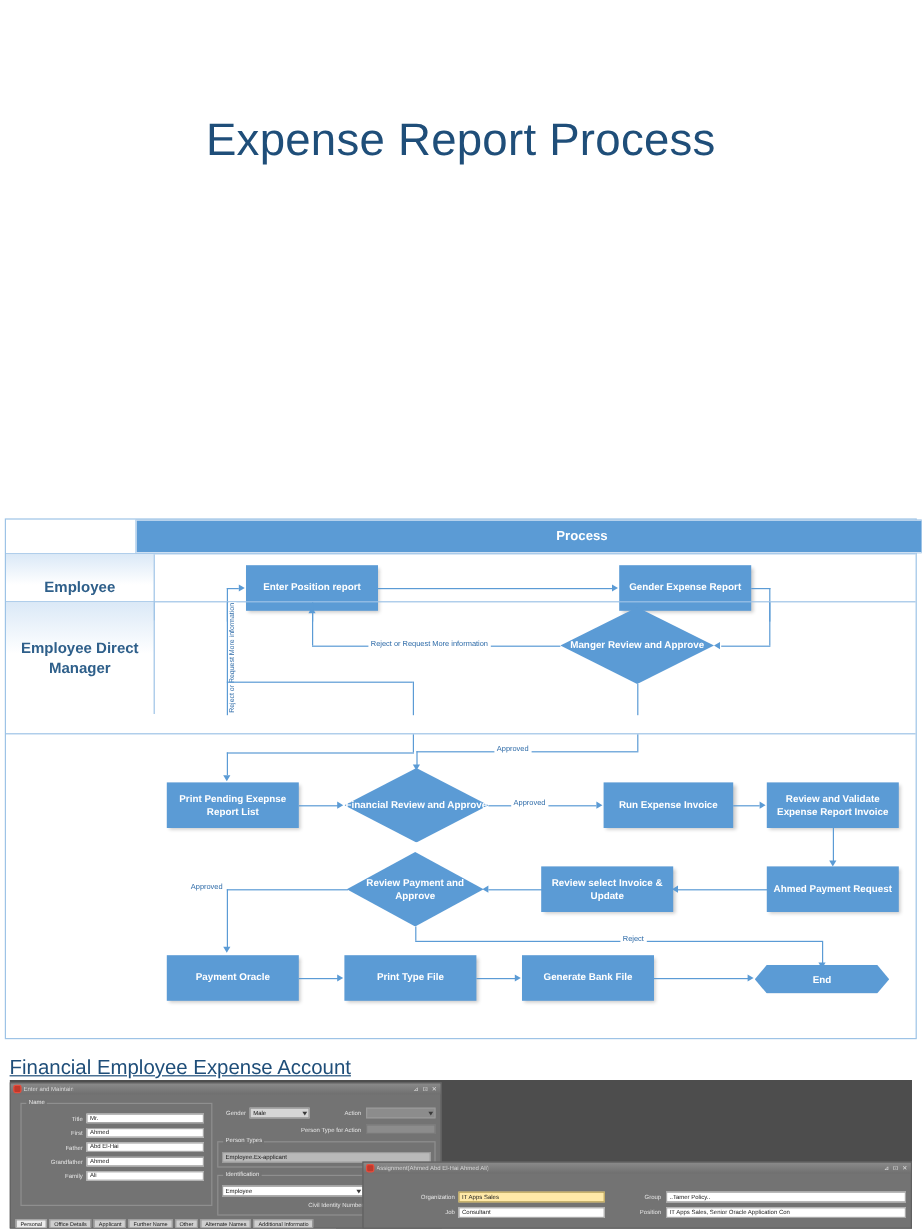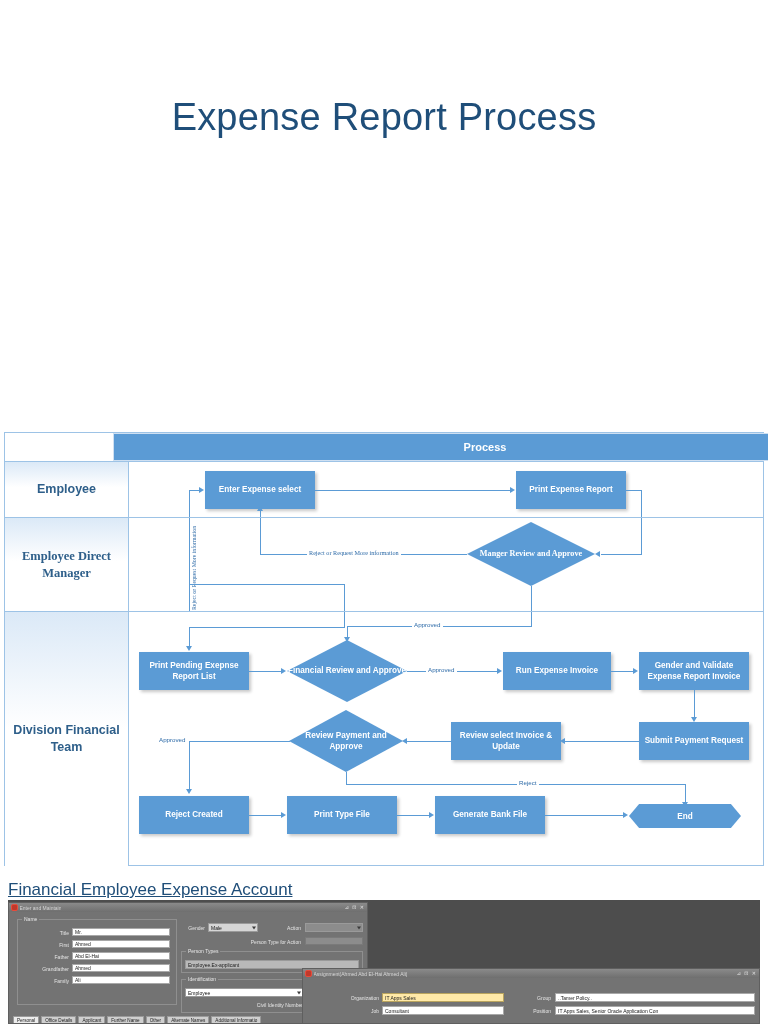--- a/index.html
+++ b/index.html
@@ -33,21 +33,21 @@
   .lane-label{
     position:absolute;left:0;top:0;width:124px;height:100%;
     box-sizing:border-box;border-right:1px solid #9dc3e6;
     background:linear-gradient(180deg,#dbe9f7 0%,#ffffff 46%,#ffffff 100%);
     display:flex;align-items:center;justify-content:center;text-align:center;
     color:#2e5f8a;font-size:12.5px;font-weight:bold;line-height:1.35;padding:0 6px;
   }
   .lane-body{position:absolute;left:124px;right:0;top:0;height:100%;}
 
   #lane-employee{top:28px;height:56px;}
-  #lane-manager{top:84px;height:94px;font-family:Liberation Serif, serif;}
+  #lane-manager{top:68px;height:94px;}
   #lane-finance{top:178px;height:255px;border-bottom:none;}
 
   
   .node{
     position:absolute;background:#5b9bd5;color:#fff;font-size:8.2px;font-weight:bold;
     display:flex;align-items:center;justify-content:center;text-align:center;
     line-height:1.35;box-sizing:border-box;padding:2px;
     box-shadow:2px 2px 3px rgba(0,0,0,.22);
   }
   .diamond{
@@ -145,22 +145,22 @@
 <div id="flow-wrap">
   <div class="lane-table">
 
     <div class="hdr-row">
       <div class="hdr-cell hdr-proc">Process</div>
     </div>
 
     <div class="lane" id="lane-employee">
       <div class="lane-label">Employee</div>
       <div class="lane-body">
-        <div class="node" style="left:76px;top:9px;width:110px;height:38px;">Enter Expense select</div>
-        <div class="node" style="left:387px;top:9px;width:110px;height:38px;">Print Expense Report</div>
+        <div class="node" style="left:76px;top:9px;width:110px;height:38px;">Enter Position report</div>
+        <div class="node" style="left:387px;top:9px;width:110px;height:38px;">Gender Expense Report</div>
 
         <div class="ln lnh" style="left:186px;top:28px;width:195px;"></div>
         <div class="arw arw-r" style="left:381px;top:25px;"></div>
 
         <div class="ln lnv" style="left:60px;top:28px;height:28px;"></div>
         <div class="ln lnh" style="left:60px;top:28px;width:10px;"></div>
         <div class="arw arw-r" style="left:70px;top:25px;"></div>
 
         <div class="ln lnv" style="left:131px;top:47px;height:9px;"></div>
         <div class="arw arw-u" style="left:128px;top:44px;"></div>
@@ -187,27 +187,26 @@
         <div class="elabel-v" style="left:62px;top:92px;">Reject or Request More information</div>
 
         <div class="ln lnh" style="left:60px;top:66px;width:155px;"></div>
         <div class="ln lnv" style="left:215px;top:66px;height:28px;"></div>
 
         <div class="ln lnv" style="left:402px;top:68px;height:26px;"></div>
       </div>
     </div>
 
     <div class="lane" id="lane-finance">
-      <div class="lane-label">Division Financial Team</div>
       <div class="lane-body">
 
         <div class="node" style="left:10px;top:40px;width:110px;height:38px;">Print Pending Exepnse Report List</div>
         <div class="diamond" style="left:158px;top:28px;width:120px;height:62px;">Financial  Review and Approve</div>
         <div class="node" style="left:374px;top:40px;width:108px;height:38px;">Run Expense Invoice</div>
-        <div class="node" style="left:510px;top:40px;width:110px;height:38px;">Gender and Validate Expense Report Invoice</div>
+        <div class="node" style="left:510px;top:40px;width:110px;height:38px;">Review and Validate Expense Report Invoice</div>
 
         <div class="ln lnv" style="left:215px;top:0;height:15px;"></div>
         <div class="ln lnh" style="left:60px;top:15px;width:156px;"></div>
         <div class="ln lnv" style="left:60px;top:15px;height:19px;"></div>
         <div class="arw arw-d" style="left:57px;top:34px;"></div>
 
         <div class="ln lnv" style="left:402px;top:0;height:14px;"></div>
         <div class="ln lnh" style="left:218px;top:14px;width:185px;"></div>
         <div class="ln lnv" style="left:218px;top:14px;height:14px;"></div>
         <div class="arw arw-d" style="left:215px;top:25px;"></div>
@@ -219,42 +218,42 @@
         <div class="ln lnh" style="left:278px;top:59px;width:90px;"></div>
         <div class="arw arw-r" style="left:368px;top:56px;"></div>
         <div class="elabel" style="left:297px;top:54px;">Approved</div>
 
         <div class="ln lnh" style="left:482px;top:59px;width:22px;"></div>
         <div class="arw arw-r" style="left:504px;top:56px;"></div>
 
         <div class="ln lnv" style="left:565px;top:78px;height:29px;"></div>
         <div class="arw arw-d" style="left:562px;top:105px;"></div>
 
-        <div class="node" style="left:510px;top:110px;width:110px;height:38px;">Submit Payment Request</div>
+        <div class="node" style="left:510px;top:110px;width:110px;height:38px;">Ahmed Payment Request</div>
         <div class="node" style="left:322px;top:110px;width:110px;height:38px;">Review select Invoice &amp; Update</div>
         <div class="diamond" style="left:160px;top:98px;width:114px;height:62px;">Review Payment and Approve</div>
 
         <div class="ln lnh" style="left:436px;top:129px;width:75px;"></div>
         <div class="arw arw-l" style="left:431px;top:126px;"></div>
 
         <div class="ln lnh" style="left:278px;top:129px;width:45px;"></div>
         <div class="arw arw-l" style="left:273px;top:126px;"></div>
 
         <div class="ln lnh" style="left:60px;top:129px;width:101px;"></div>
         <div class="ln lnv" style="left:60px;top:129px;height:50px;"></div>
         <div class="arw arw-d" style="left:57px;top:177px;"></div>
         <div class="elabel" style="left:28px;top:124px;">Approved</div>
 
         <div class="ln lnv" style="left:217px;top:160px;height:12px;"></div>
         <div class="ln lnh" style="left:217px;top:172px;width:339px;"></div>
         <div class="ln lnv" style="left:556px;top:172px;height:20px;"></div>
         <div class="arw arw-d" style="left:553px;top:190px;"></div>
         <div class="elabel" style="left:388px;top:167px;">Reject</div>
 
-        <div class="node" style="left:10px;top:184px;width:110px;height:38px;">Reject Created</div>
+        <div class="node" style="left:10px;top:184px;width:110px;height:38px;">Payment Oracle</div>
         <div class="node" style="left:158px;top:184px;width:110px;height:38px;">Print Type File</div>
         <div class="node" style="left:306px;top:184px;width:110px;height:38px;">Generate Bank File</div>
         <div class="hexa" style="left:500px;top:192px;width:112px;height:24px;">End</div>
 
         <div class="ln lnh" style="left:120px;top:203px;width:33px;"></div>
         <div class="arw arw-r" style="left:152px;top:200px;"></div>
 
         <div class="ln lnh" style="left:268px;top:203px;width:33px;"></div>
         <div class="arw arw-r" style="left:300px;top:200px;"></div>
 

